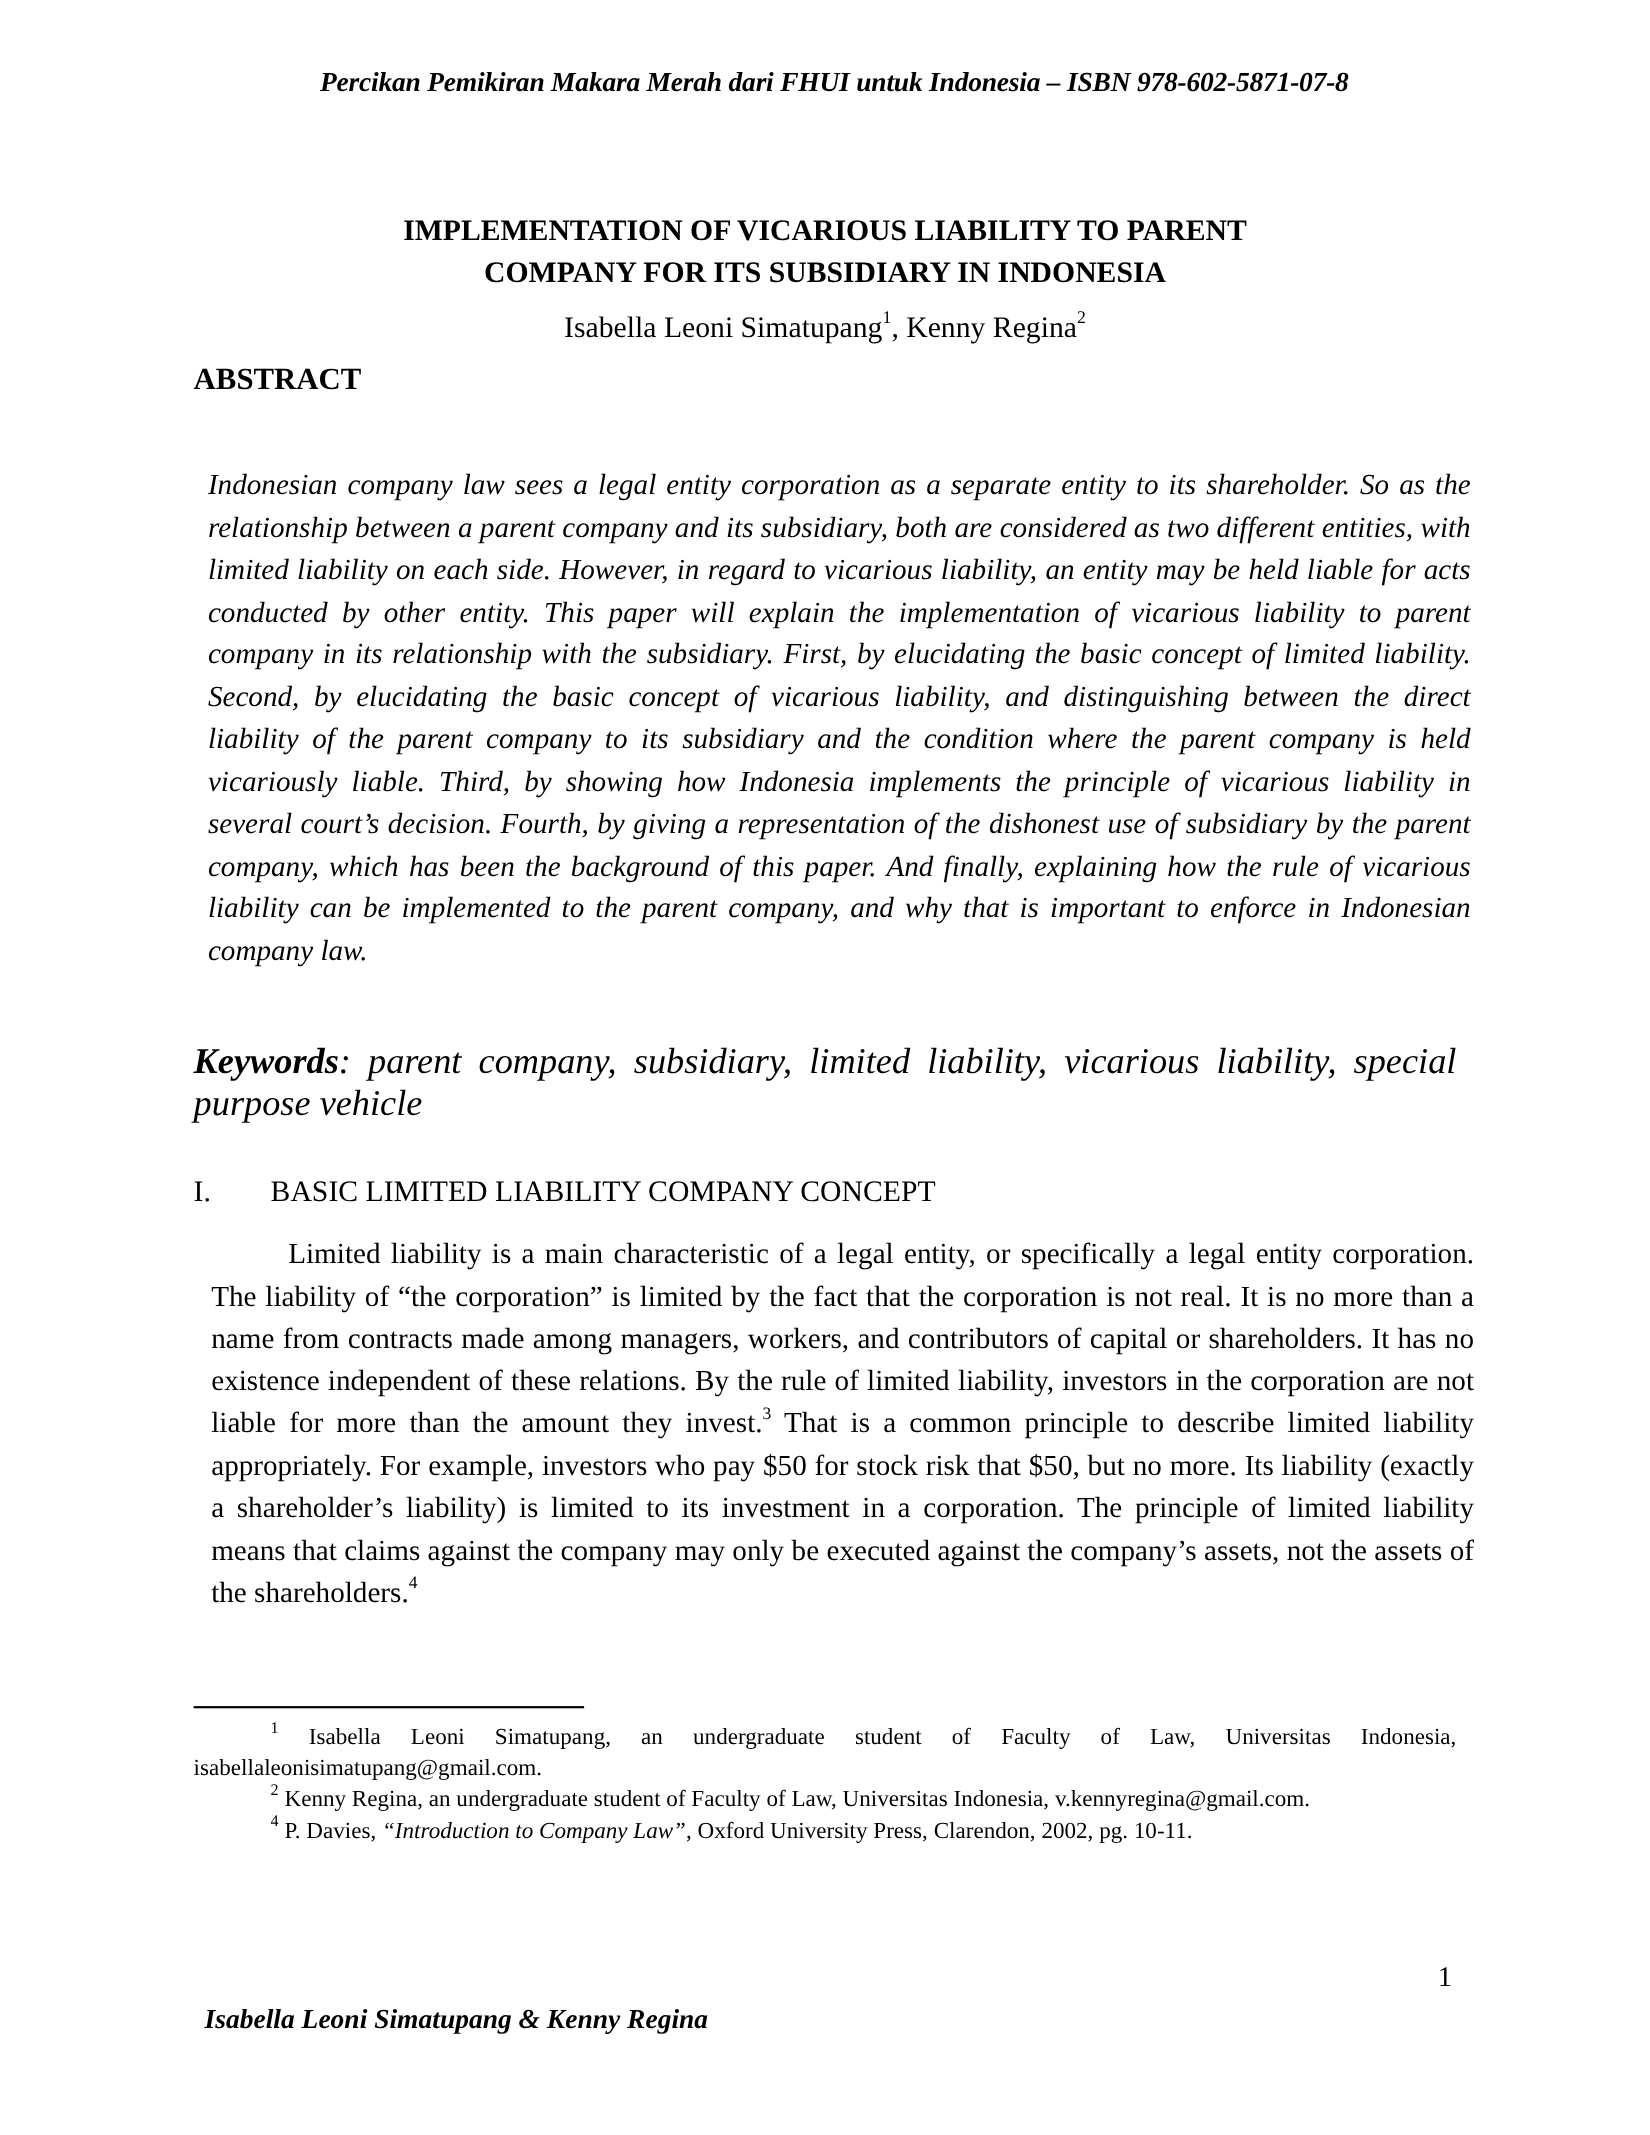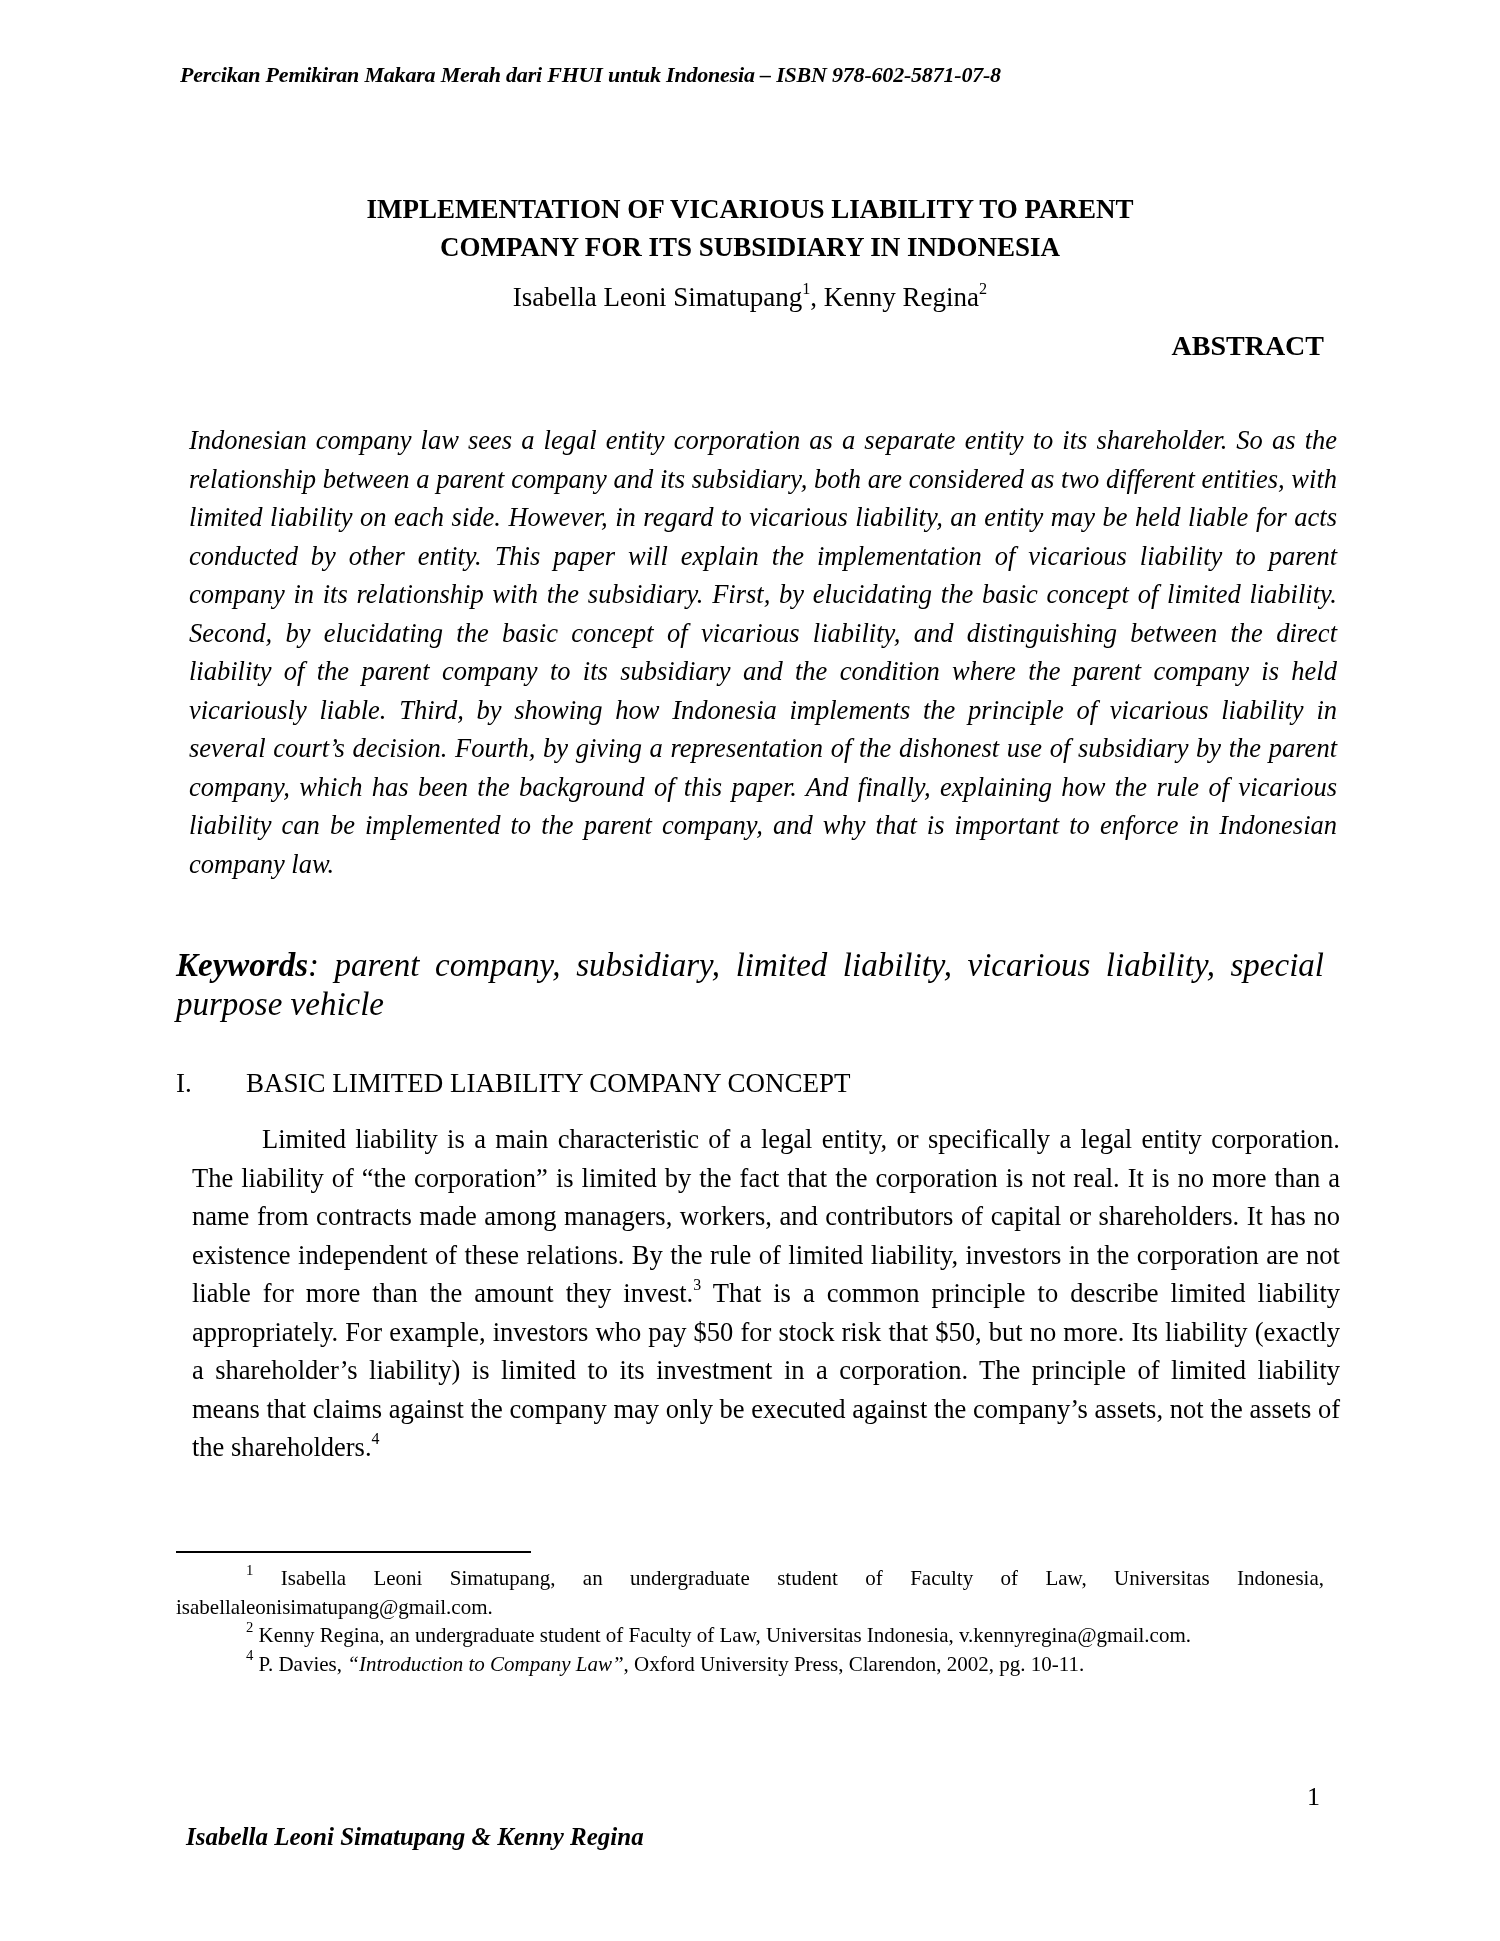--- a/index.html
+++ b/index.html
@@ -8,25 +8,25 @@
       height: 1941px;
       position: relative;
       overflow: hidden;
       font-family: "Liberation Serif", "DejaVu Serif", serif;
       color: #000000;
     }
     .page-header {
       position: absolute;
       top: 62px;
       right: 180px;
-      left: 180px;
-      text-align: left;
+      left: 197px;
+      text-align: center;
       font-style: italic;
       font-weight: bold;
-      font-size: 22px;
+      font-size: 25px;
       letter-spacing: -0.2px;
     }
     .title-block {
       position: absolute;
       top: 190px;
       left: 176px;
       width: 1148px;
       text-align: center;
     }
     .paper-title {
@@ -40,21 +40,21 @@
       font-size: 27px;
       line-height: 38px;
       margin: 12px;
     }
     sup { font-size: 0.6em; line-height: 0; position: relative; top: -0.15em; }
     .abstract-heading {
       position: absolute;
       top: 330px;
       left: 176px;
       width: 1148px;
-      text-align: right;
+      text-align: left;
       font-weight: bold;
       font-size: 28px;
       margin: 0;
     }
     .abstract-body {
       position: absolute;
       top: 408px;
       left: 176px;
       width: 1148px;
       font-style: italic;

